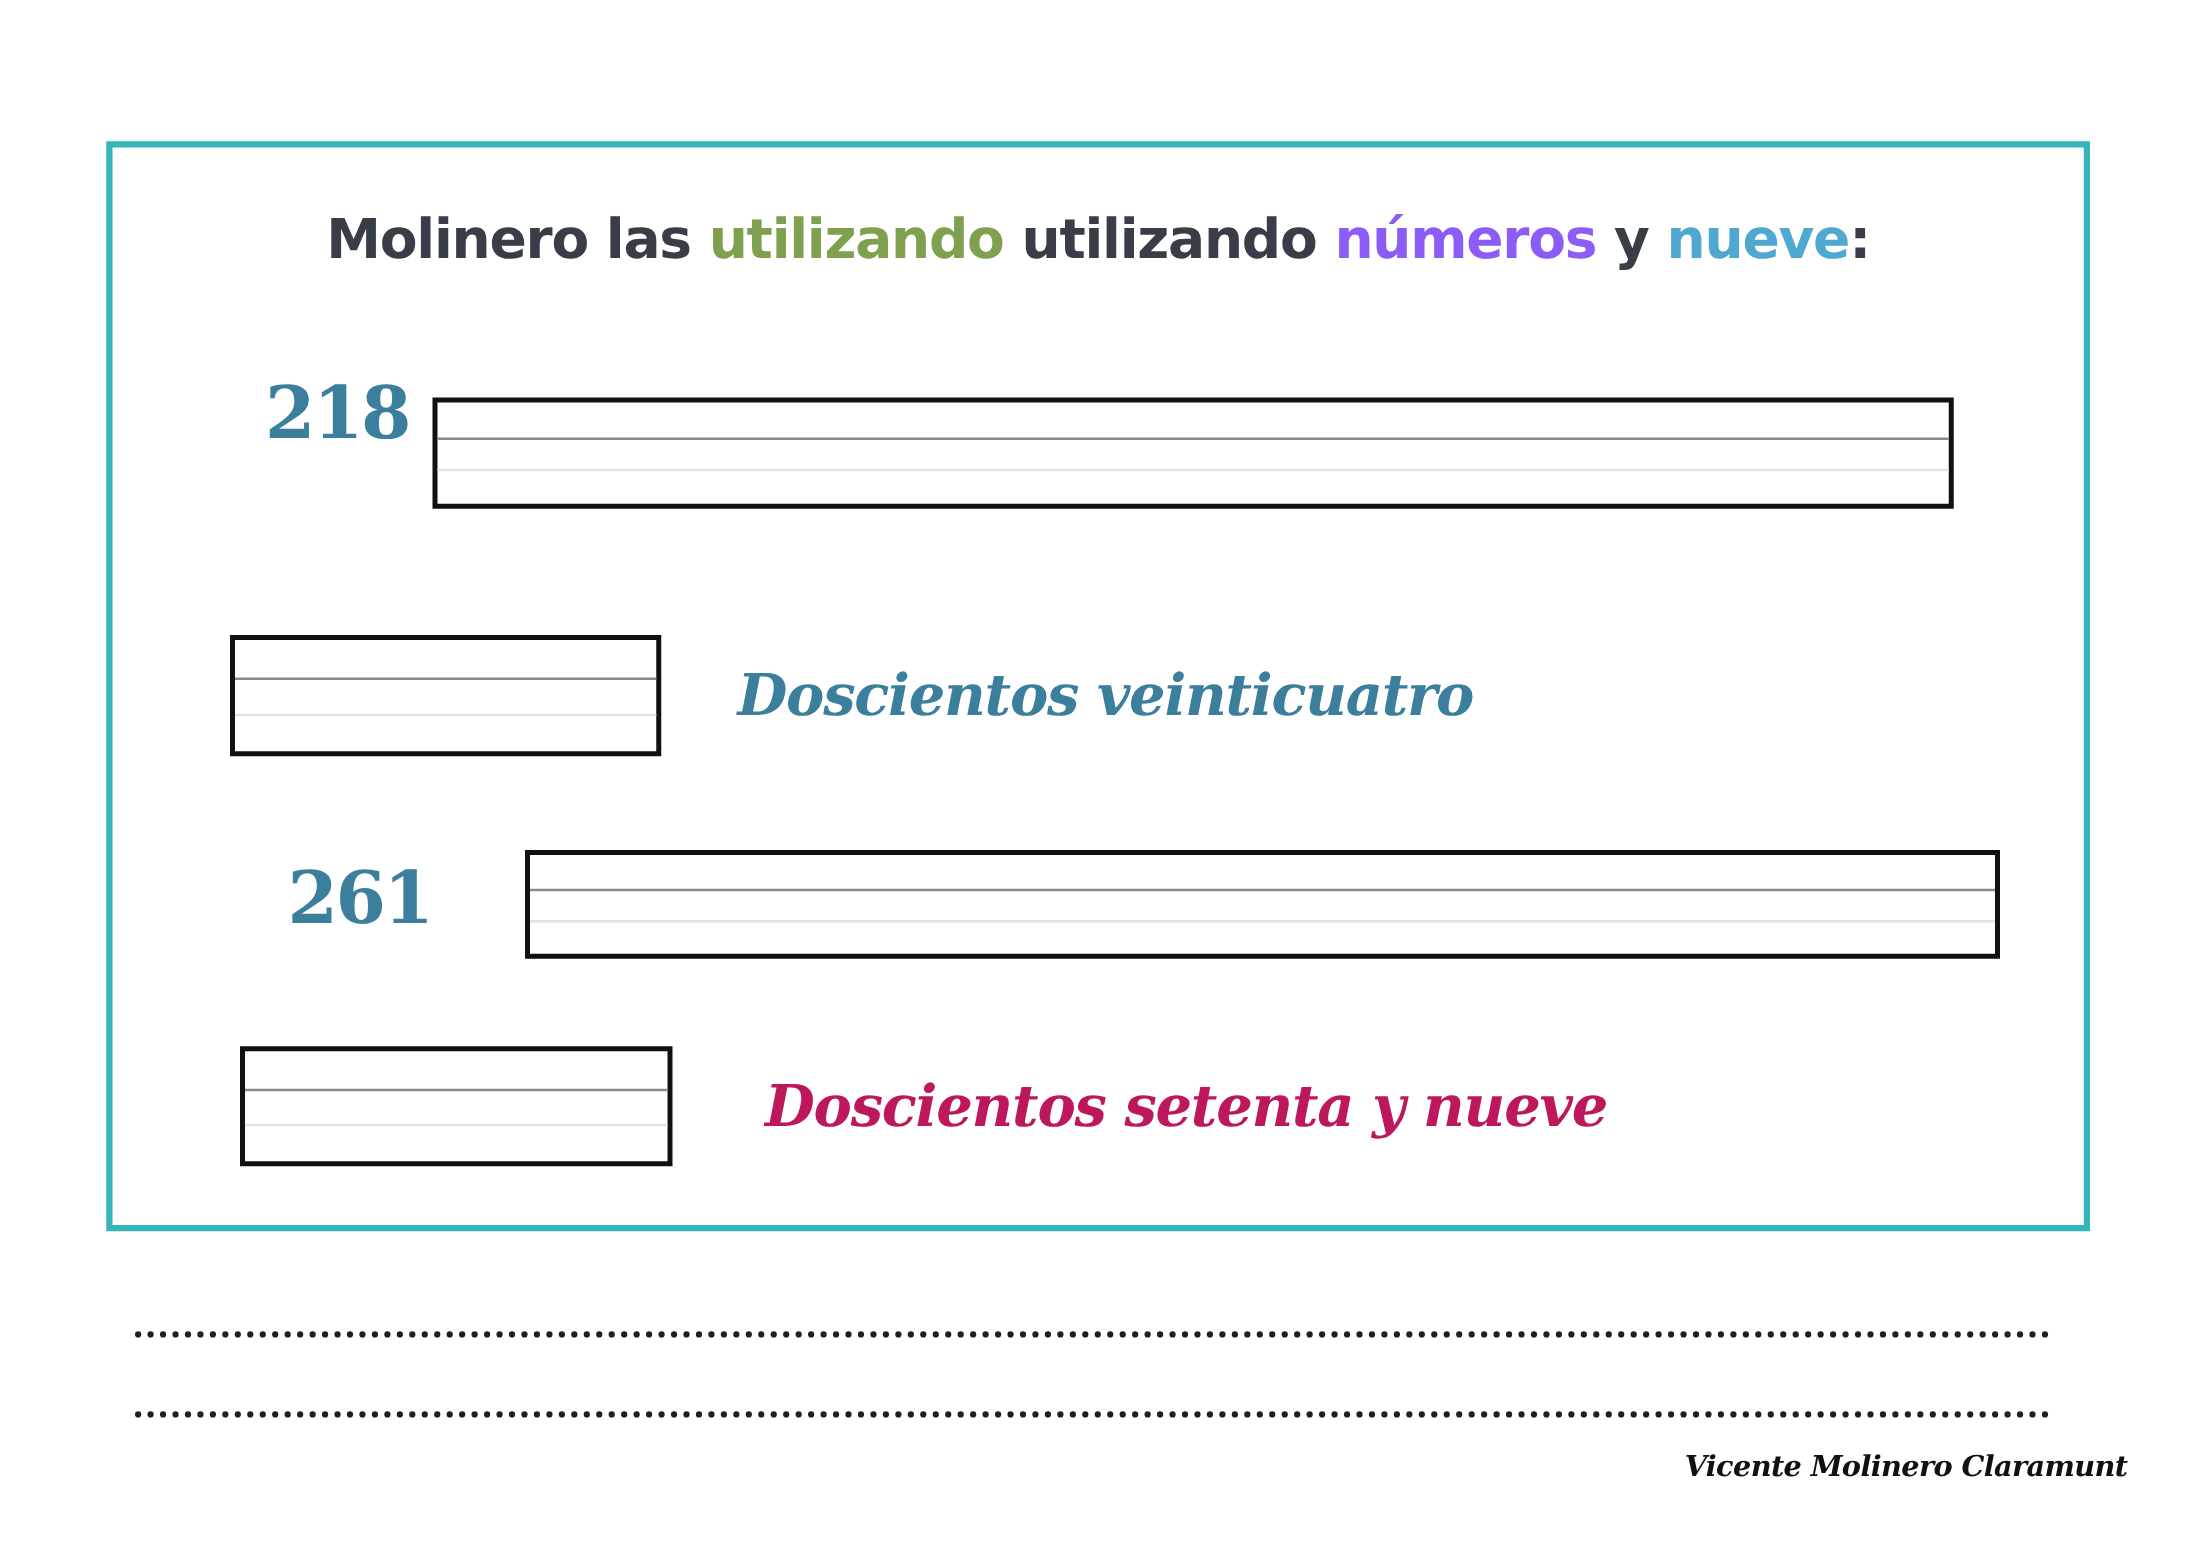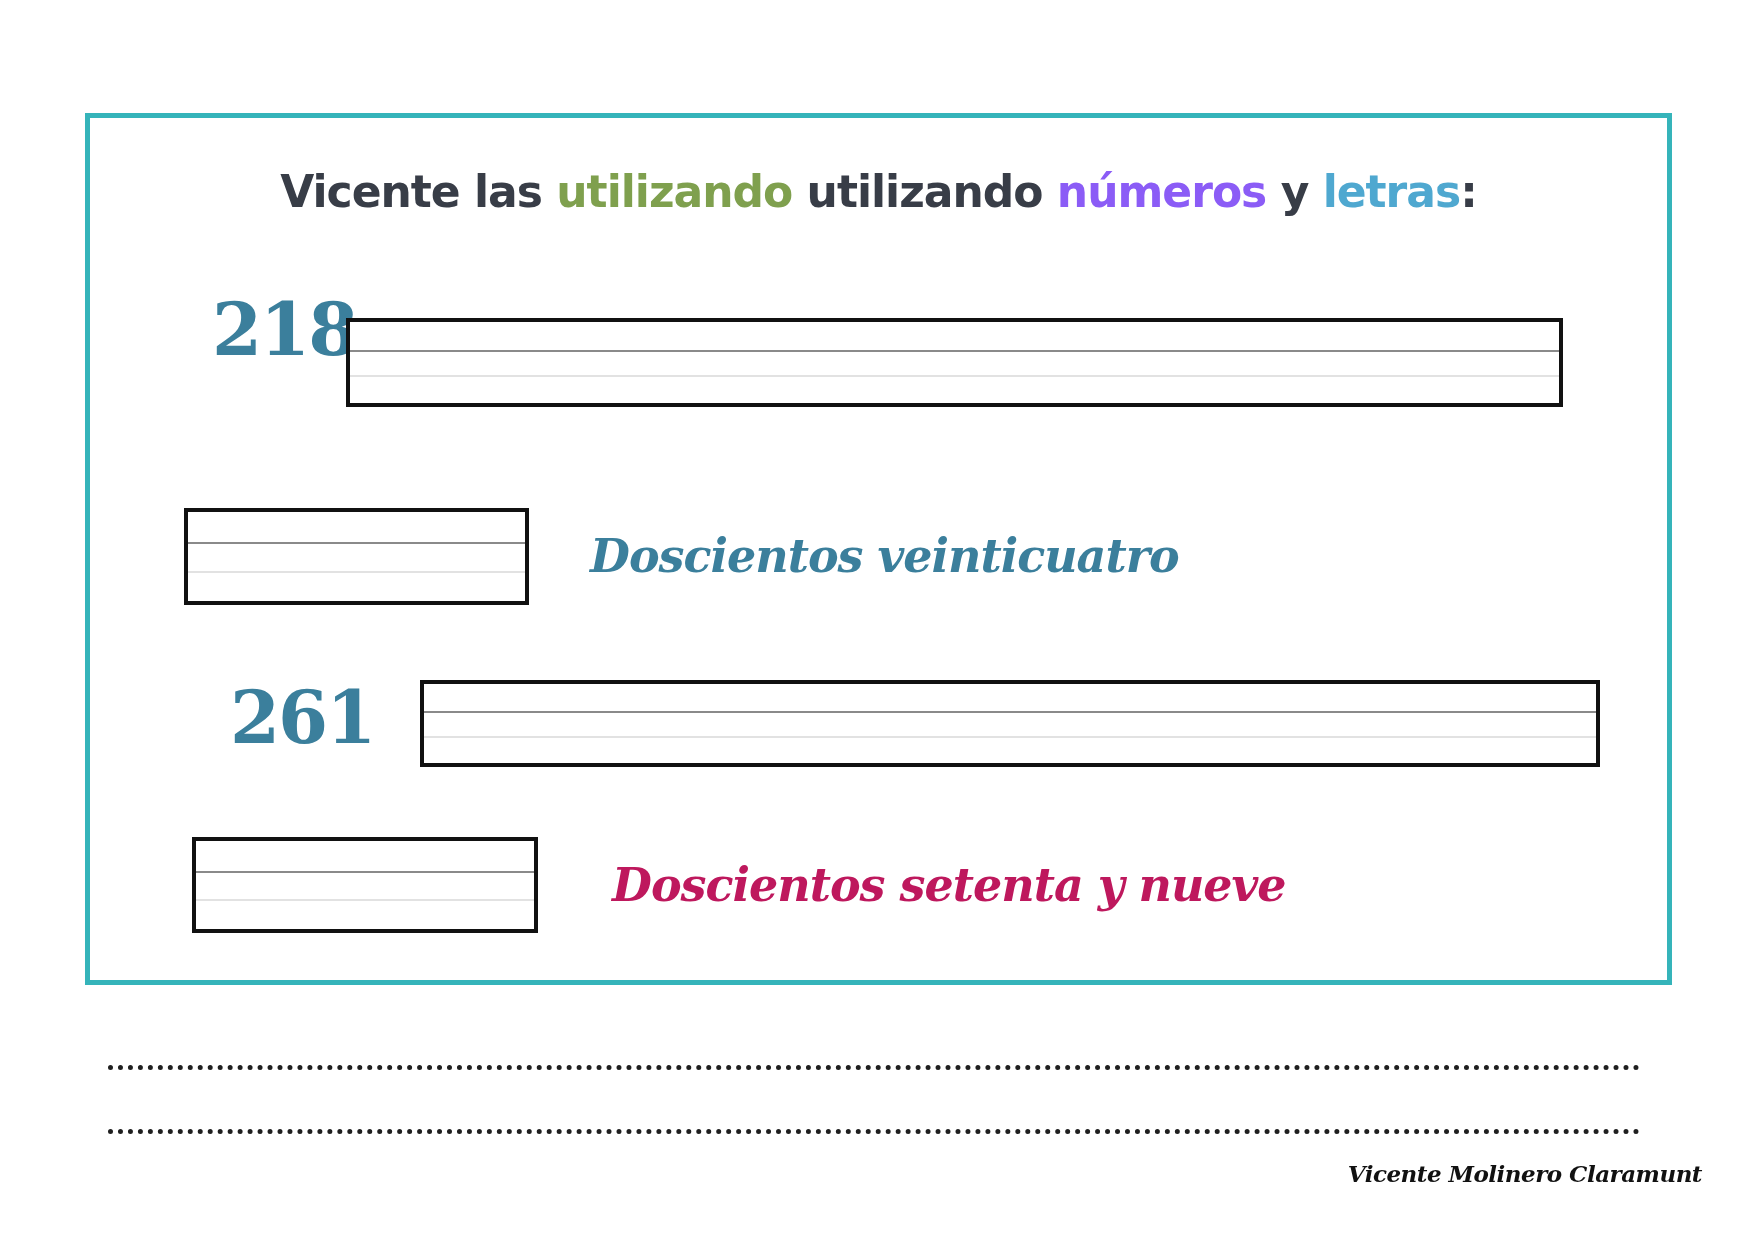--- a/index.html
+++ b/index.html
@@ -48,21 +48,21 @@
     font-size: 44px;
     letter-spacing: -1px;
     white-space: nowrap;
   }
 
   
   .num-label {
     position: absolute;
     font-family: "DejaVu Serif", serif;
     font-weight: bold;
-    font-size: 72px;
+    font-size: 58px;
     line-height: 80px;
     letter-spacing: -2px;
     white-space: nowrap;
   }
 
   
   .words-label {
     position: absolute;
     font-family: "DejaVu Serif", serif;
     font-style: italic;
@@ -121,21 +121,21 @@
 </style>
 </head>
 <body>
 
 <div class="page">
 
 
   <div class="frame">
 
     <div class="title">
-      <span style="color: rgb(56, 61, 71);">Vicente las </span><span style="color: rgb(127, 160, 78);">utilizando</span><span style="color: rgb(56, 61, 71);"> utilizando </span><span style="color: #8b5cf6;">números</span><span style="color: rgb(56, 61, 71);"> y </span><span style="color: rgb(79, 168, 208);">letras</span><span style="color: rgb(56, 61, 71);">:</span>
+      <span style="color: rgb(56, 61, 71);">Molinero las </span><span style="color: rgb(127, 160, 78);">utilizando</span><span style="color: rgb(56, 61, 71);"> utilizando </span><span style="color: #8b5cf6;">números</span><span style="color: rgb(56, 61, 71);"> y </span><span style="color: rgb(79, 168, 208);">nueve</span><span style="color: rgb(56, 61, 71);">:</span>
     </div>
 
     <div class="num-label" style="left: 122px; top: 172px; color: rgb(59, 127, 156);">218</div>
     <div class="writing-box" style="left:256px; top:200px; width:1217px; height:89px;">
       <div class="guide-upper"></div>
       <div class="guide-lower"></div>
     </div>
 
     <div class="writing-box" style="left:94px; top:390px; width:345px; height:97px;">
       <div class="guide-upper"></div>

